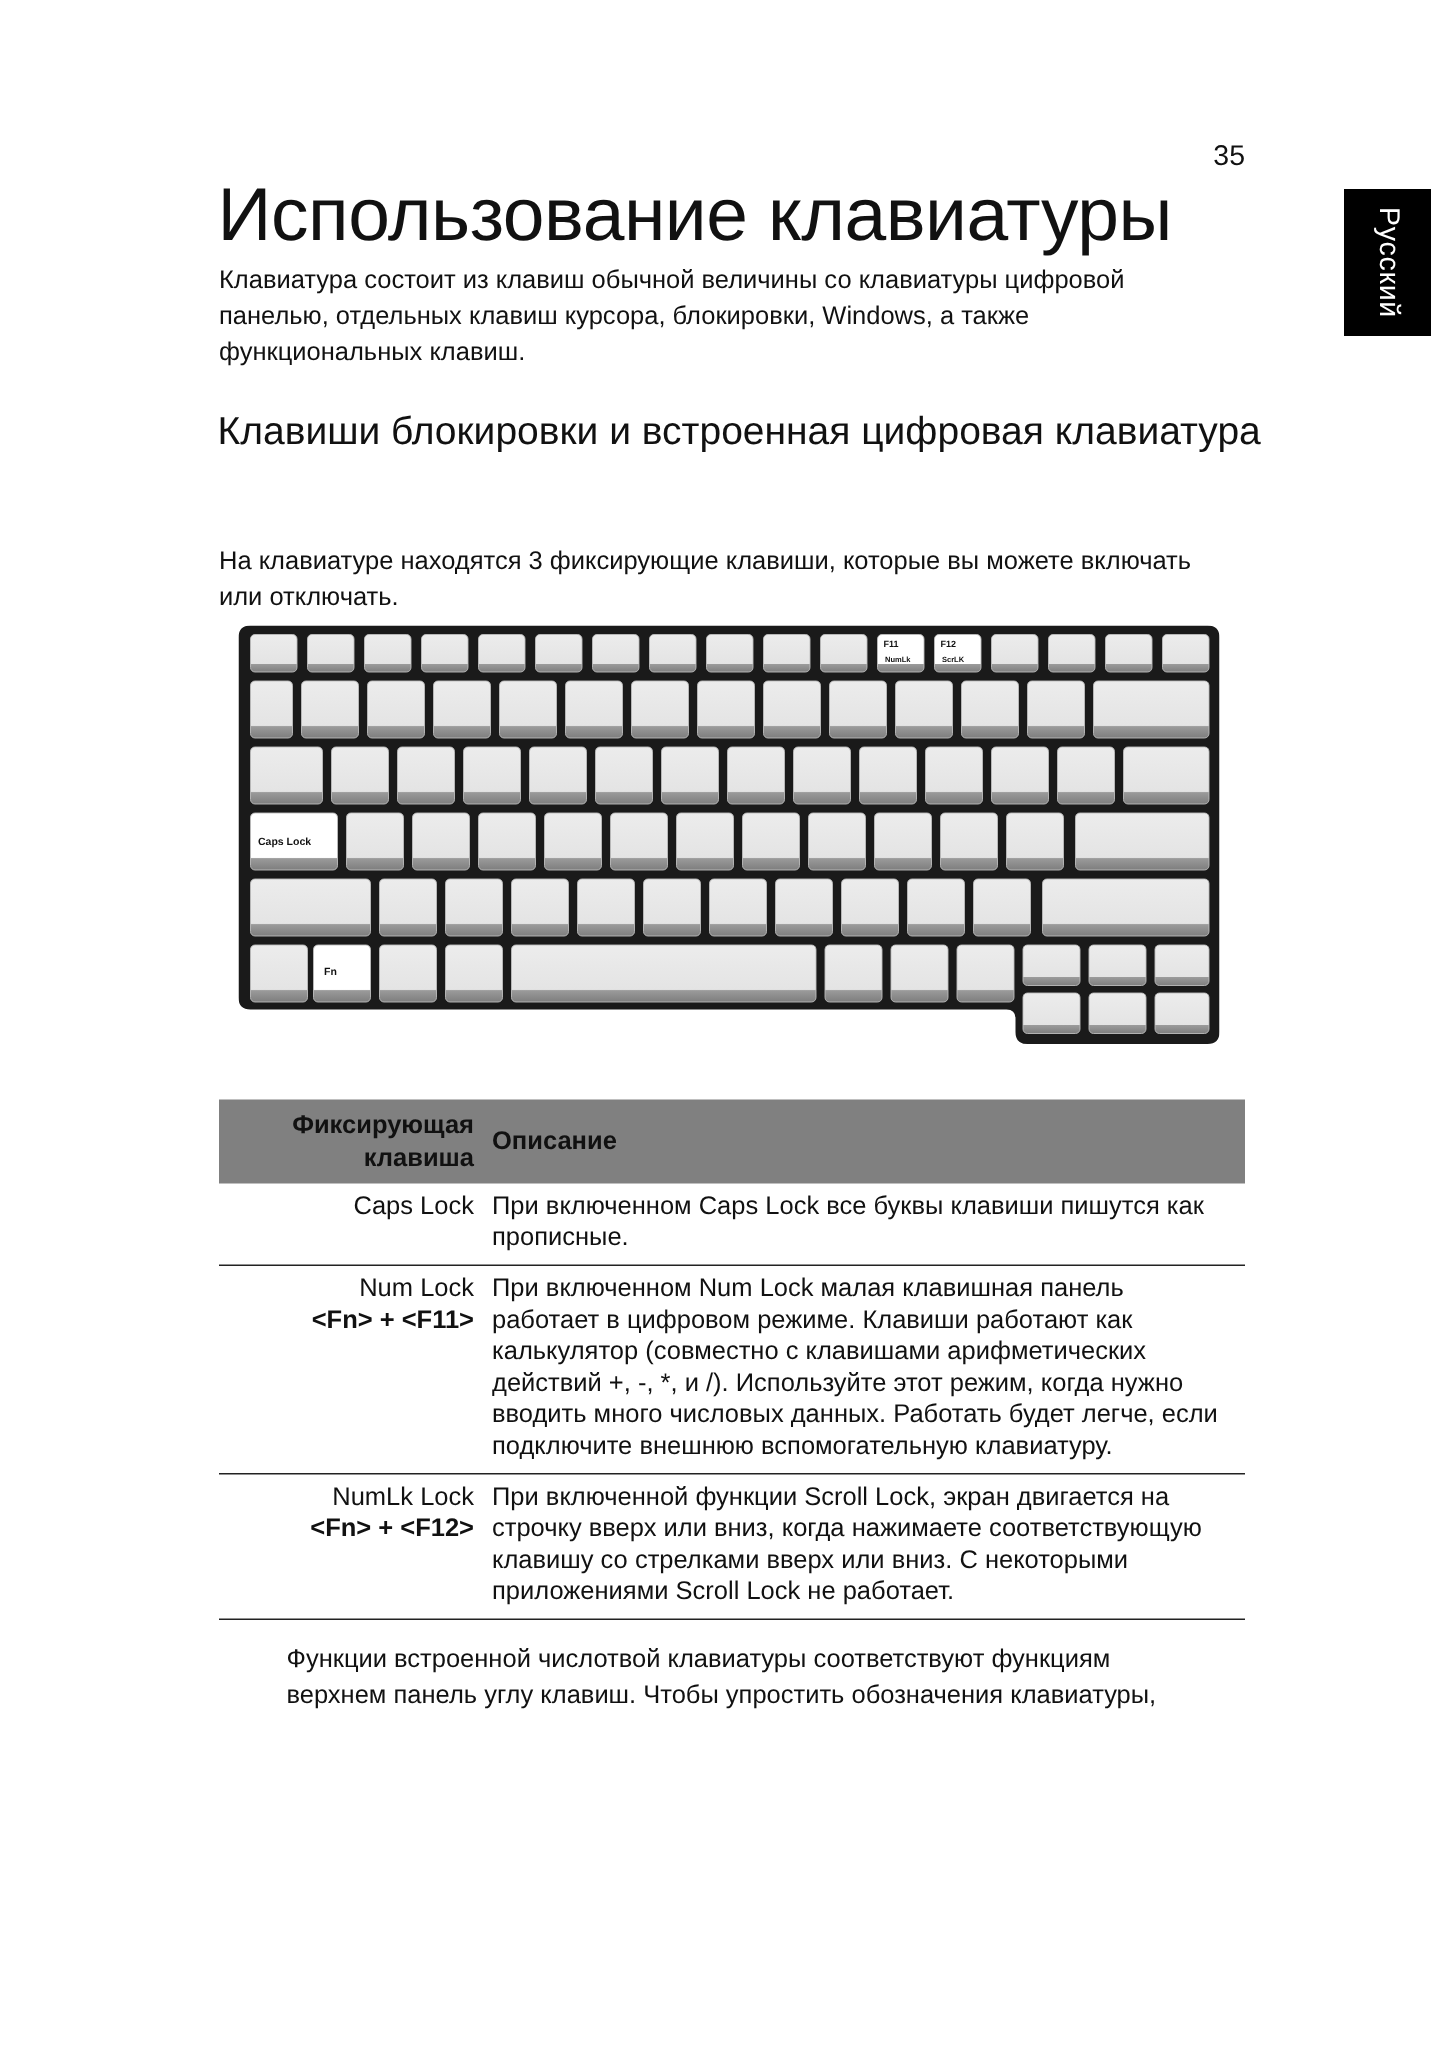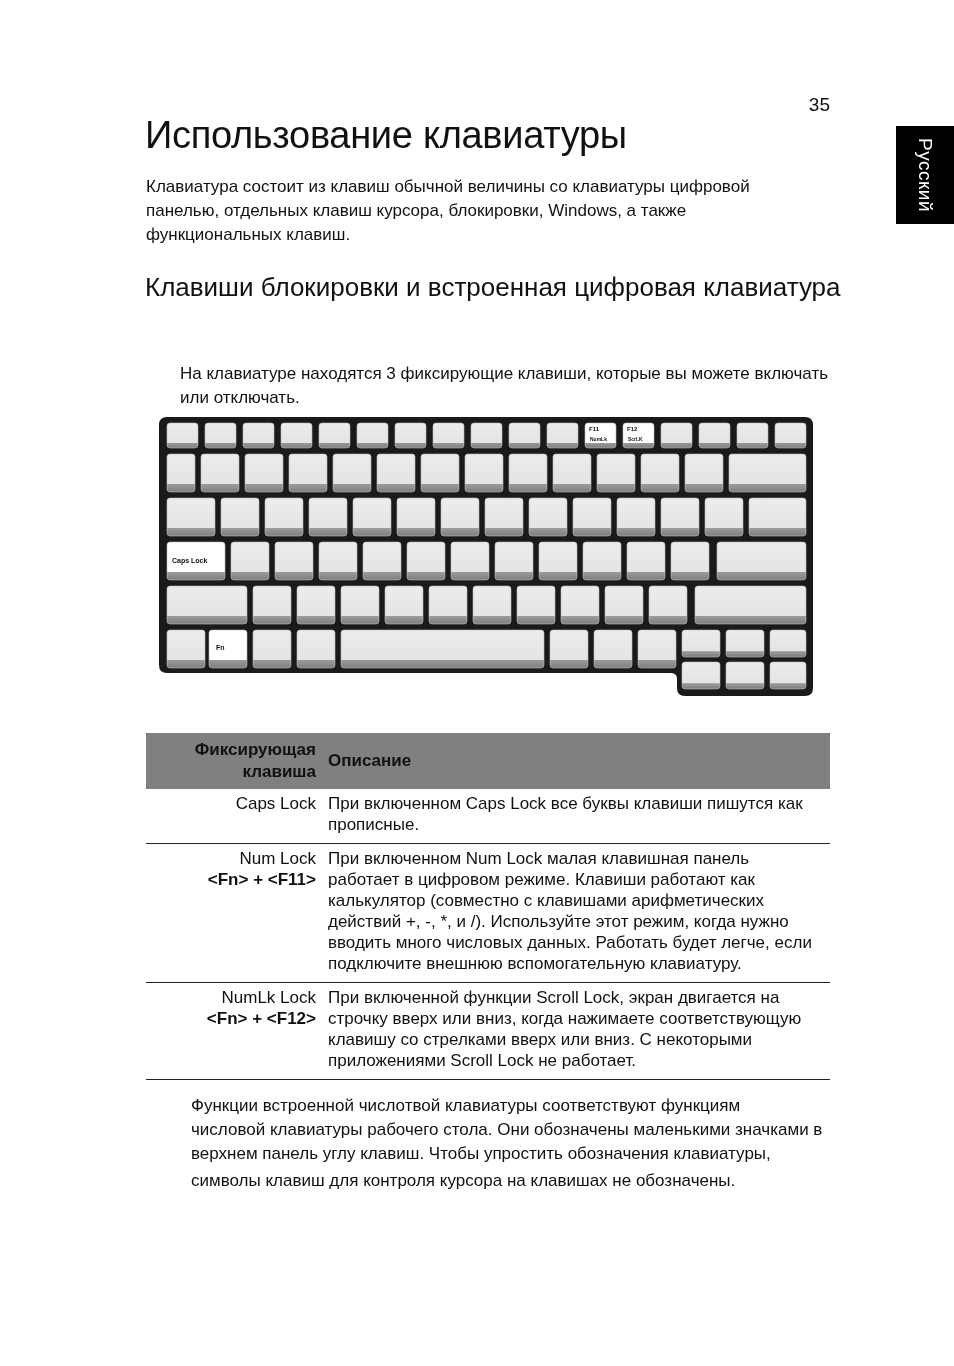--- a/index.html
+++ b/index.html
@@ -3,25 +3,25 @@
 <meta charset="utf-8">
 <style>
   html, body { margin:0; padding:0; background:#ffffff; }
   body { width:954px; height:1366px; position:relative; overflow:hidden;
          font-family:"Liberation Sans", sans-serif; color:#111; }
   .abs { position:absolute; }
   .page-number { left:780px; top:58px; width:50px; text-align:right; font-size:19px;margin-top:36px; }
   .lang-tab { left:896px; top:126px; width:58px; height:98px; background:#000; }
   .lang-tab span { position:absolute; left:50%; top:50%; color:#fff; font-size:19px;
          transform: translate(-50%,-50%) rotate(90deg); white-space:nowrap; letter-spacing:0.5px; }
-  .h1 { left:145px; top:114px; font-size:38px; font-weight:normal; margin:0; letter-spacing:-0.3px; }
+  .h1 { left:145px; top:114px; font-size:50px; font-weight:normal; margin:0; letter-spacing:-0.3px; }
   .p { font-size:17px; line-height:24px; margin:0; }
   .p1 { left:146px; top:175px; width:680px; }
   .h2 { left:145px; top:268px; width:700px; font-size:26px; line-height:39px; font-weight:normal; margin:0; }
-  .p2 { left:146px; top:362px; width:680px;margin-left:34px; }
+  .p2 { left:146px; top:362px; width:680px; }
   .kb { left:159px; top:417px; width:654px; height:279px; }
   .table { left:146px; top:733px; width:684px; border-collapse:collapse; font-size:17px; }
   .table th { background:#808080; color:#111; font-weight:bold; text-align:left; vertical-align:middle;
               padding:3px 6px; line-height:22px; height:50px; }
   .table td { vertical-align:top; padding:4px 6px 8px 6px; line-height:21px; border-bottom:1.5px solid #222; }
   .table th.c1, .table td.c1 { width:164px;text-align:right; }
   .table td .combo { font-weight:bold; display:block; }
   .p3 { left:146px; top:1094px; width:700px;margin-left:45px; }
   .p3 span { display:block; }
   .p3 span.last { margin-top:3px; }
@@ -199,16 +199,14 @@
         <span>NumLk Lock</span>
         <span class="combo">&lt;Fn&gt; + &lt;F12&gt;</span>
       </td>
       <td>При включенной функции Scroll Lock, экран двигается на строчку вверх или вниз, когда нажимаете соответствующую клавишу со стрелками вверх или вниз. С некоторыми приложениями Scroll Lock не работает.</td>
     </tr>
   </tbody>
 </table>
 
 <p class="abs p p3">
   <span>Функции встроенной числотвой клавиатуры соответствуют функциям</span>
-  <span>числовой клавиатуры рабочего стола. Они обозначены маленькими значками в</span>
   <span>верхнем панель углу клавиш. Чтобы упростить обозначения клавиатуры,</span>
-  <span class="last">символы клавиш для контроля курсора на клавишах не обозначены.</span>
 </p>
 
 </body></html>

